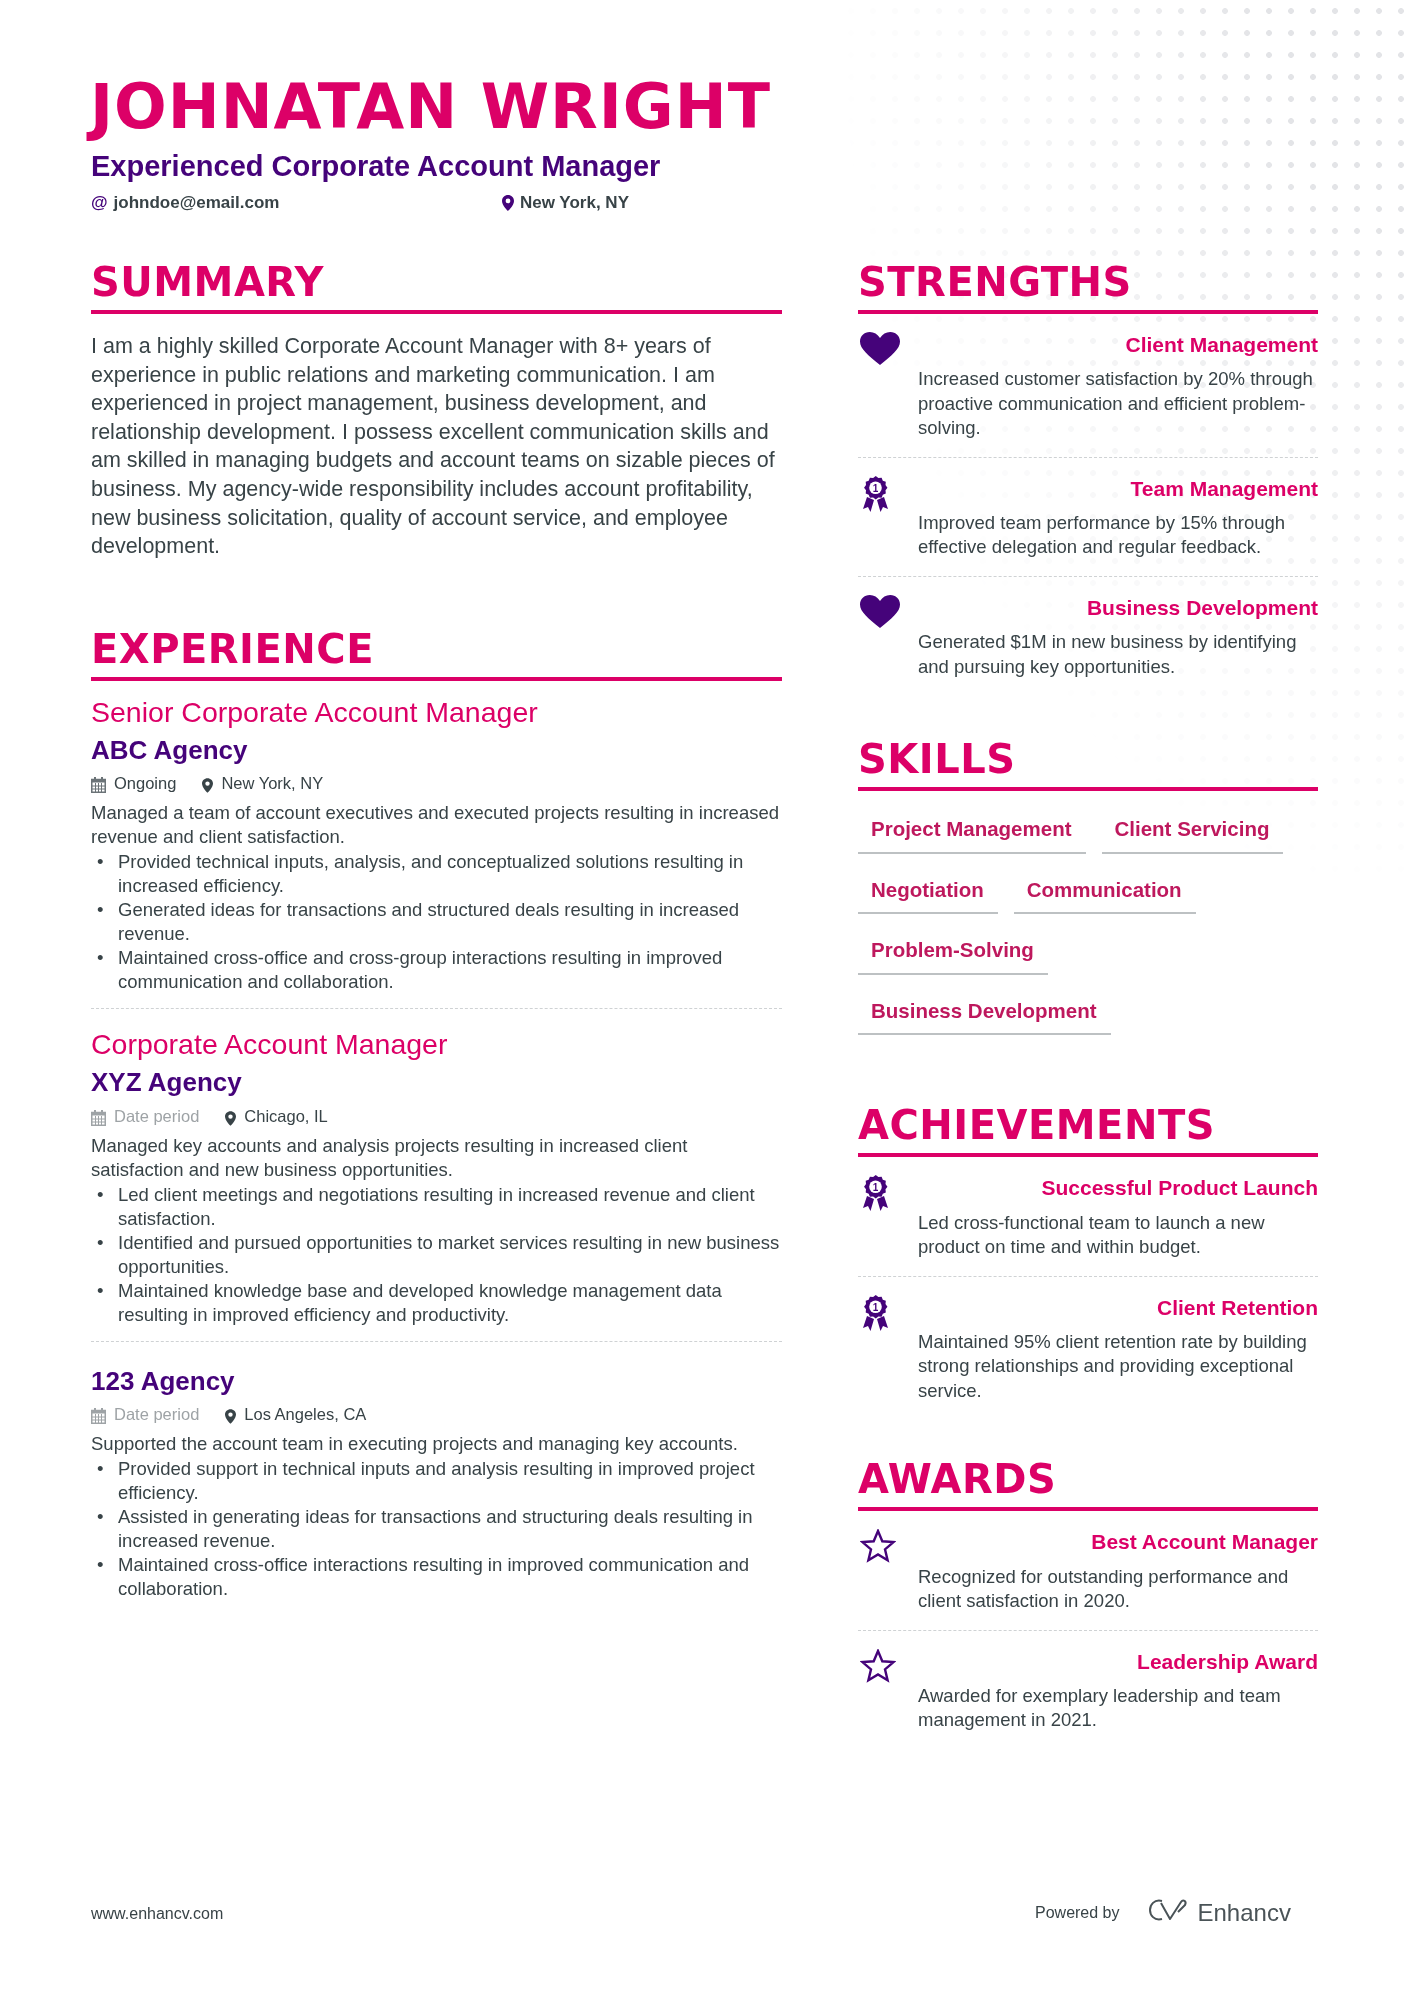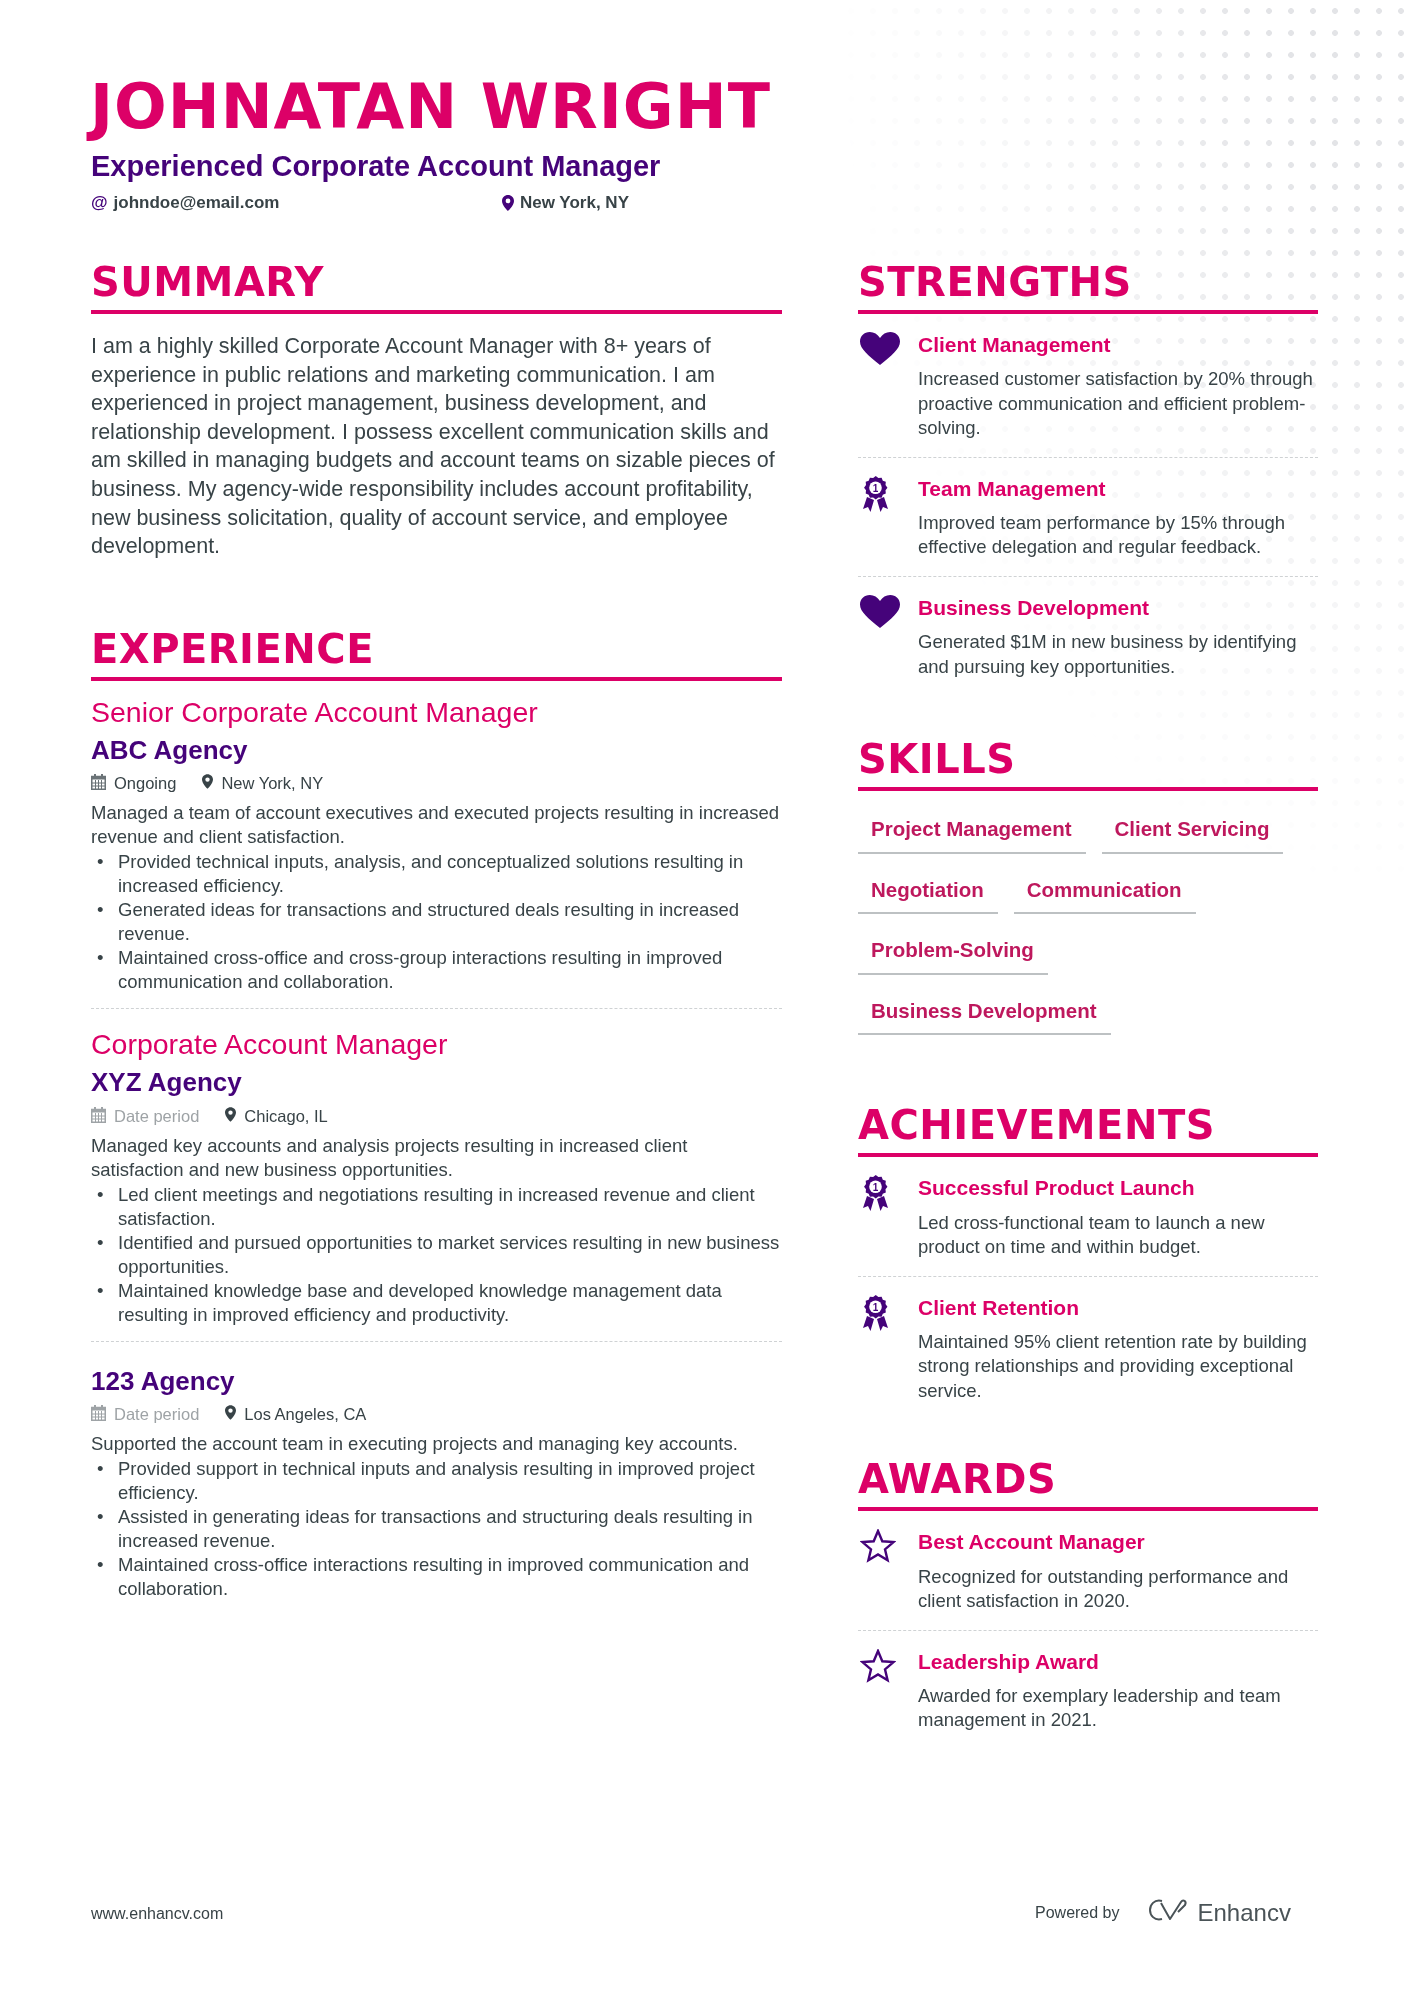--- a/index.html
+++ b/index.html
@@ -49,33 +49,33 @@
   }
   .summary-text {
     margin-top: 18px; font-size: 21.5px; line-height: 28.6px; color: #384347;
   }
 
   .exp-block { padding: 0 0 14px 0; }
   .exp-block + .exp-block { border-top: 1px dashed #cfd2d4; padding-top: 18px; }
   .job-title { font-size: 28.5px; color: #dc0067; line-height: 1.2; }
   .company { font-size: 26px; font-weight: 700; color: #45037a; margin-top: 6px; line-height: 1.2; }
   .meta { display: flex; align-items: center; gap: 26px; margin-top: 8px; font-size: 16.5px; color: #384347; }
-  .meta .item { display: flex; align-items: flex-start; gap: 8px; }
+  .meta .item { display: flex; align-items: flex-end; gap: 8px; }
   .meta .placeholder { color: #9ea3a6; }
   .meta svg { display: block; }
   .desc { margin-top: 8px; font-size: 18.5px; line-height: 24px; color: #384347; }
   ul.bullets { list-style: none; margin-top: 1px; }
   ul.bullets li { position: relative; padding-left: 27px; font-size: 18.5px; line-height: 24px; color: #384347; }
   ul.bullets li::before { content: "•"; position: absolute; left: 6px; top: 0; color: #384347; }
 
   .rc-item { display: flex; gap: 0; padding: 18px 0 16px 0; }
   .rc-item + .rc-item { border-top: 1px dashed #cfd2d4; }
   .rc-icon { width: 60px; flex: 0 0 60px; display: flex; justify-content: flex-start; padding-left: 2px; padding-top: 0; }
   .rc-body { flex: 1; }
-  .rc-title { font-size: 21px; font-weight: 700; color: #dc0067; line-height: 1.2; }
+  .rc-title { font-size: 21px; font-weight: 700; color: #dc0067; line-height: 1.2; text-align: right; }
   .rc-desc { margin-top: 10px; font-size: 18.5px; line-height: 24.5px; color: #384347; }
 
   .skills { display: flex; flex-wrap: wrap; column-gap: 16px; row-gap: 20px; margin-top: 22px; padding-bottom: 14px; }
   .skill {
     font-size: 20.5px; font-weight: 700; color: #be185d; padding: 4px 14px 10px 13px;
     border-bottom: 2px solid #bdc1c3; line-height: 1.2;
   }
 
   .footer-left { position: absolute; left: 91px; top: 1905px; font-size: 16px; color: #384347; }
   .footer-right { position: absolute; left: 1035px; top: 1898px; display: flex; align-items: center; gap: 28px; font-size: 16px; color: #384347; }

